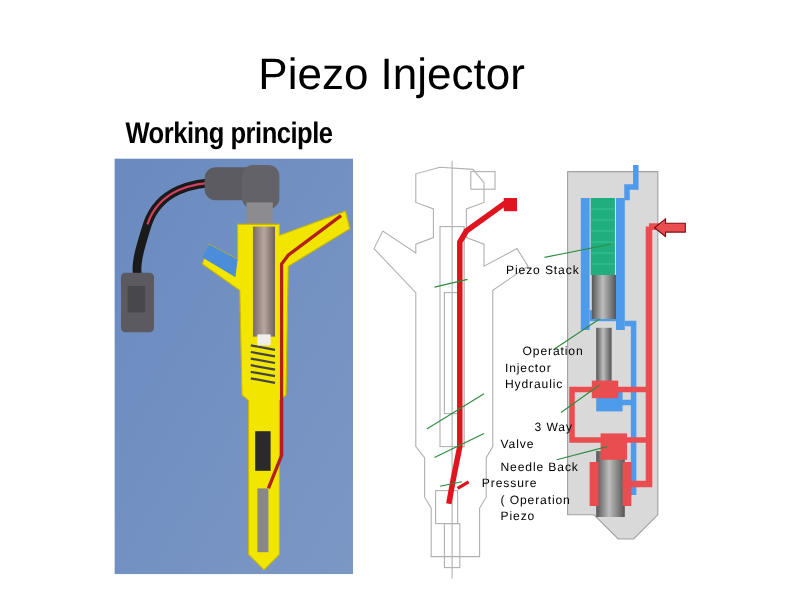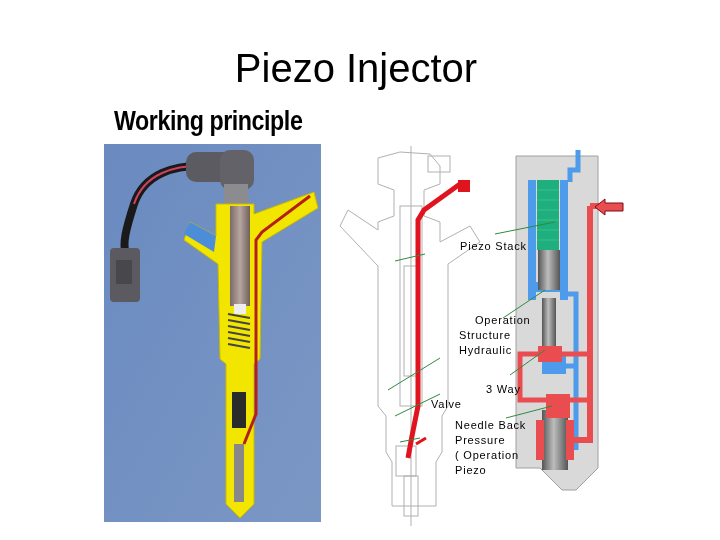--- a/index.html
+++ b/index.html
@@ -135,20 +135,20 @@
     <line x1="388" y1="390" x2="440" y2="358"></line>
     <line x1="510" y1="375" x2="545" y2="350"></line>
     <line x1="395" y1="416" x2="440" y2="394"></line>
     <line x1="400" y1="442" x2="420" y2="438"></line>
     <line x1="506" y1="418" x2="552" y2="406"></line>
   </g>
 </svg>
 
 <div class="label" style="left:428px;top:239px">Piezo Stack</div>
 <div class="label" style="left:443px;top:313px">Operation</div>
-<div class="label" style="left:427px;top:328px">Structure</div>
+<div class="label" style="left:427px;top:328px">Injector</div>
 <div class="label" style="left:427px;top:343px">Hydraulic</div>
 <div class="label" style="left:454px;top:382px">3 Way</div>
-<div class="label" style="left:399px;top:397px">Valve</div>
+<div class="label" style="left:423px;top:397px">Valve</div>
 <div class="label" style="left:423px;top:418px">Needle Back</div>
-<div class="label" style="left:423px;top:433px">Pressure</div>
+<div class="label" style="left:406px;top:433px">Pressure</div>
 <div class="label" style="left:423px;top:448px">( Operation</div>
 <div class="label" style="left:423px;top:463px">Piezo</div>
 
 </body></html>

